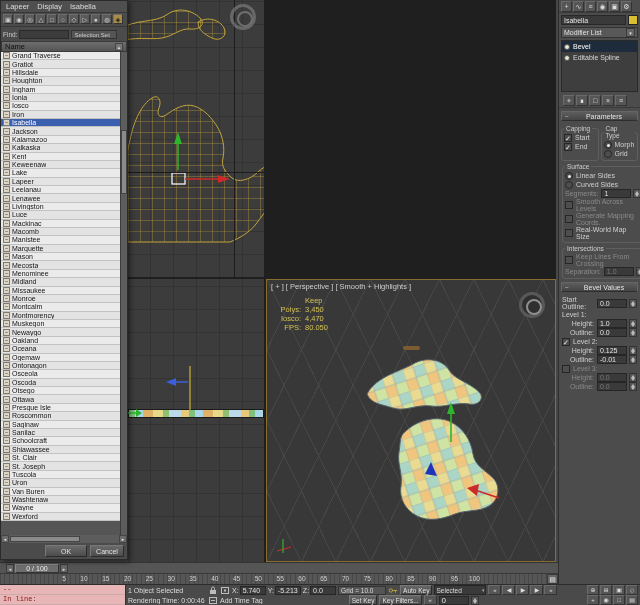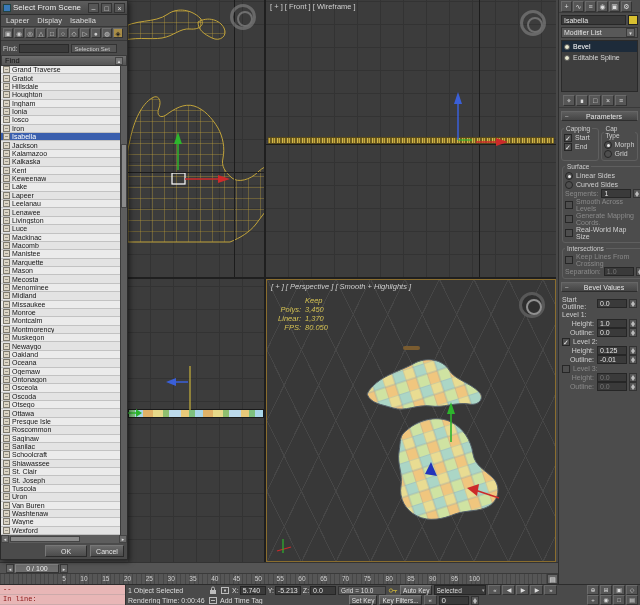--- a/index.html
+++ b/index.html
@@ -15,21 +15,20 @@
       repeating-linear-gradient(0deg, transparent 0 22px, #333 22px 23px),
       repeating-linear-gradient(90deg, transparent 0 22px, #333 22px 23px),
       #3c3c3c;
   }
   .vp-persp {
     background:
       repeating-linear-gradient(64deg, transparent 0 30px, #464646 30px 31px),
       repeating-linear-gradient(116deg, transparent 0 30px, #464646 30px 31px),
       #383838;
     border:1px solid #8a6d2e;
-    font-style:italic;
   }
   #vp-tl   { left:0;     top:0;     width:136px; height:277px; }
   #vp-fr   { left:138px; top:0;     width:290px; height:277px; }
   #vp-lf   { left:0;     top:279px; width:136px; height:283px; }
   #vp-pe   { left:138px; top:279px; width:290px; height:283px; }
   .vp-label { position:absolute; left:4px; top:2px; color:#cfcfcf; font-size:7.5px; z-index:3; }
   .axis-h { position:absolute; left:0; right:0; height:1px; background:#1c1c1c; }
   .axis-v { position:absolute; top:0; bottom:0; width:1px; background:#1c1c1c; }
 
   .viewcube { position:absolute; width:26px; height:26px; border-radius:50%;
@@ -215,34 +214,20 @@
       <g>
         <line x1="50" y1="170" x2="50" y2="142" stroke="#2db52d" stroke-width="1.5"></line>
         <path d="M46,144 L50,132 L54,144 Z" fill="#2db52d"></path>
         <line x1="57" y1="179" x2="92" y2="179" stroke="#cc2a2a" stroke-width="1.5"></line>
         <path d="M90,175 L102,179 L90,183 Z" fill="#cc2a2a"></path>
       </g>
     </svg>
     <div class="viewcube" style="right:8px; top:4px"></div>
   </div>
 
-  <div id="vp-fr" class="vp vp-ortho">
-    <div class="vp-label">[ + ] [ Front ] [ Wireframe ]</div>
-    <div class="axis-h" style="top:144px"></div>
-    <div class="axis-v" style="left:213px"></div>
-    <div id="strip-front"></div>
-    <svg style="position:absolute;left:170px;top:90px" width="80" height="70" viewBox="0 0 80 70">
-      <line x1="22" y1="50" x2="22" y2="12" stroke="#3a5fd8" stroke-width="1.5"></line>
-      <path d="M18,14 L22,2 L26,14 Z" fill="#3a5fd8"></path>
-      <line x1="22" y1="50" x2="36" y2="50" stroke="#2db52d" stroke-width="1.2"></line>
-      <line x1="40" y1="52" x2="62" y2="52" stroke="#cc2a2a" stroke-width="1.5"></line>
-      <path d="M60,48 L72,52 L60,56 Z" fill="#cc2a2a"></path>
-    </svg>
-    <div class="viewcube" style="right:10px; top:10px"></div>
-  </div>
 
   <div id="vp-lf" class="vp vp-ortho">
     <div class="axis-h" style="top:138px"></div>
     <div id="strip-left"></div>
     <svg style="position:absolute;left:30px;top:85px" width="60" height="50" viewBox="0 0 60 50">
       <line x1="32" y1="46" x2="32" y2="2" stroke="#c9b23a" stroke-width="1.2"></line>
       <line x1="16" y1="18" x2="30" y2="18" stroke="#3a5fd8" stroke-width="1.5"></line>
       <path d="M18,14 L8,18 L18,22 Z" fill="#3a5fd8"></path>
     </svg>
     <svg style="position:absolute;left:0;top:124px" width="14" height="20" viewBox="0 0 14 20">
@@ -257,22 +242,22 @@
 
     <div style="display:contents">
         <span class="sl"></span>
         <span class="sv">Keep</span>
       </div>
         <div style="display:contents">
         <span class="sl">Polys:</span>
         <span class="sv">3,450</span>
       </div>
         <div style="display:contents">
-        <span class="sl">Linear:</span>
-        <span class="sv">1,370</span>
+        <span class="sl">Iosco:</span>
+        <span class="sv">4,470</span>
       </div>
         <div style="display:contents">
         <span class="sl">FPS:</span>
         <span class="sv">80.050</span>
       </div>
       </div>
     <svg style="position:absolute;left:80px;top:62px" width="180" height="200" viewBox="0 0 180 200">
       <defs>
         <pattern id="cpat" width="22" height="22" patternUnits="userSpaceOnUse" patternTransform="rotate(-18)">
           <rect width="11" height="11" fill="#e9dc92"></rect>
@@ -295,27 +280,20 @@
     </svg>
     <div class="viewcube dark" style="right:10px; top:12px"></div>
     <svg style="position:absolute;left:6px;bottom:6px" width="22" height="20" viewBox="0 0 22 20">
       <line x1="4" y1="16" x2="18" y2="12" stroke="#cc2a2a" stroke-width="1.2"></line>
       <line x1="10" y1="18" x2="10" y2="4" stroke="#2db52d" stroke-width="1.2"></line>
     </svg>
   </div>
 </div>
 
 <div id="dialog">
-  <div id="dlg-title">
-    <span id="dlg-app-icon"></span>
-    <span id="dlg-title-text">Select From Scene</span>
-    <span class="dlg-btn">–</span>
-    <span class="dlg-btn">□</span>
-    <span class="dlg-btn">×</span>
-  </div>
   <div id="dlg-menubar">
 
   <span class="menu-item">Lapeer</span>
       <span class="menu-item">Display</span>
       <span class="menu-item">Isabella</span>
     </div>
   <div id="dlg-toolbar">
 
   <span class="tb-ic">▣</span>
       <span class="tb-ic">◉</span>
@@ -328,21 +306,21 @@
       <span class="tb-ic">●</span>
       <span class="tb-ic">◍</span>
       <span class="tb-ic">◈</span>
     </div>
   <div id="dlg-findrow">
     <span>Find:</span>
     <input id="find-input" value="" style="">
     <span id="selset">Selection Set</span>
   </div>
   <div id="dlg-colhdr">
-    <span>Find</span>
+    <span>Name</span>
     <span class="sq">▴</span>
   </div>
   <div id="dlg-list">
     <div>
 
     <div class="li">
         <span class="li-ic">~</span>
         <span class="li-label">Grand Traverse</span>
       </div>
         <div class="li">

